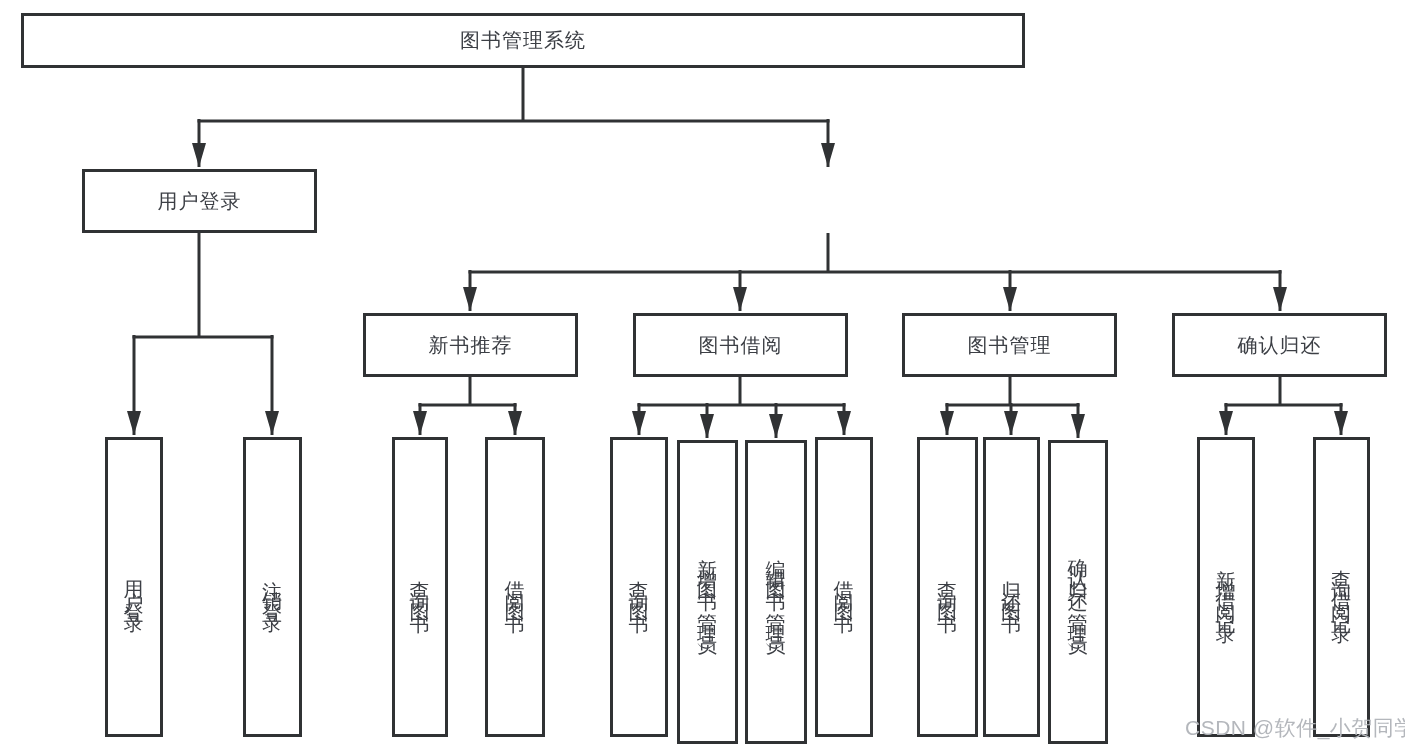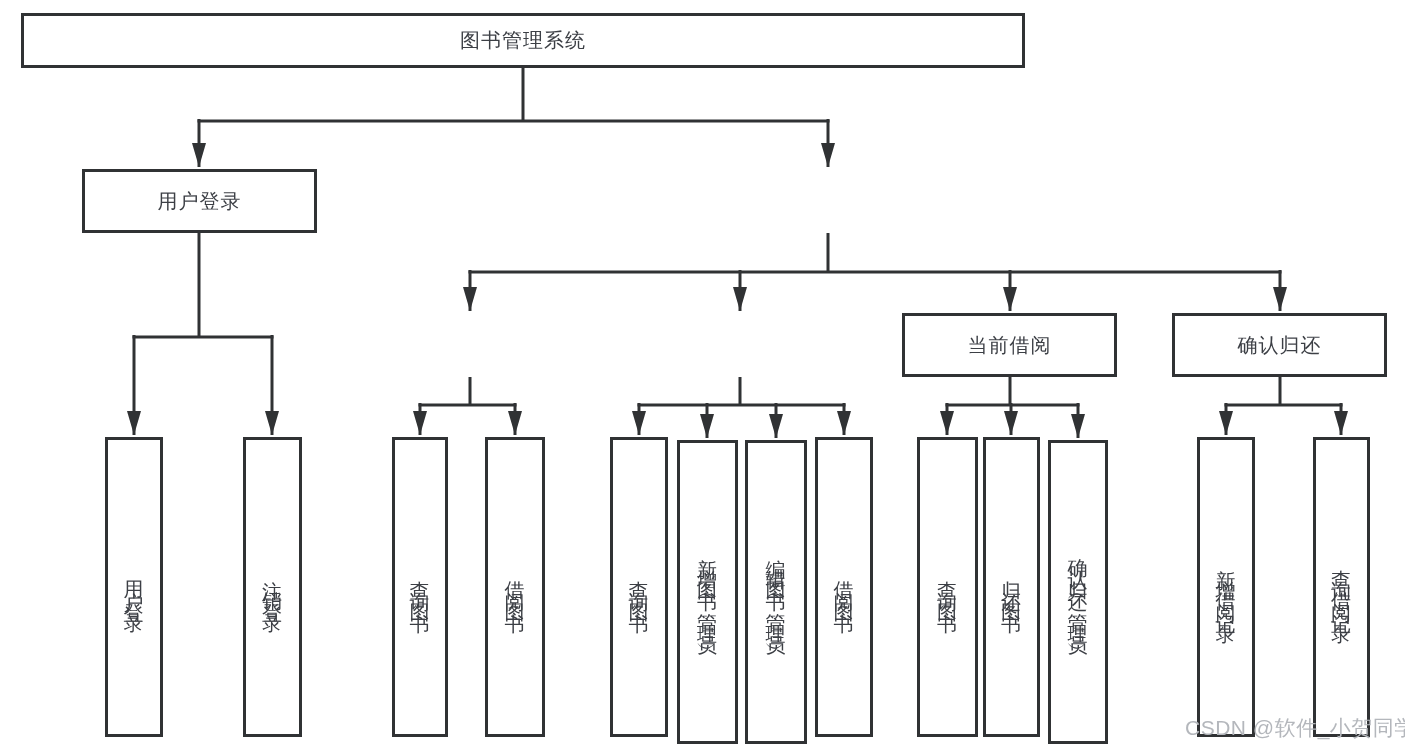--- a/index.html
+++ b/index.html
@@ -105,22 +105,28 @@
   </svg>
 
   <div class="node" style="left:21px;top:13px;width:1004px;height:55px">
     <span class="hlabel">图书管理系统</span>
   </div>
 
   <div class="node" style="left:82px;top:169px;width:235px;height:64px">
     <span class="hlabel">用户登录</span>
   </div>
 
+  <div class="node" style="left:363px;top:313px;width:215px;height:64px">
+    <span class="hlabel">新书推荐</span>
+  </div>
+  <div class="node" style="left:633px;top:313px;width:215px;height:64px">
+    <span class="hlabel">图书借阅</span>
+  </div>
   <div class="node" style="left:902px;top:313px;width:215px;height:64px">
-    <span class="hlabel">当前借阅</span>
+    <span class="hlabel">图书管理</span>
   </div>
   <div class="node" style="left:1172px;top:313px;width:215px;height:64px">
     <span class="hlabel">确认归还</span>
   </div>
 
   <div class="node" style="left:105px;top:437px;width:58px;height:300px">
     <span class="vlabel">用户登录</span>
   </div>
   <div class="node" style="left:243px;top:437px;width:59px;height:300px">
     <span class="vlabel">注销登录</span>

